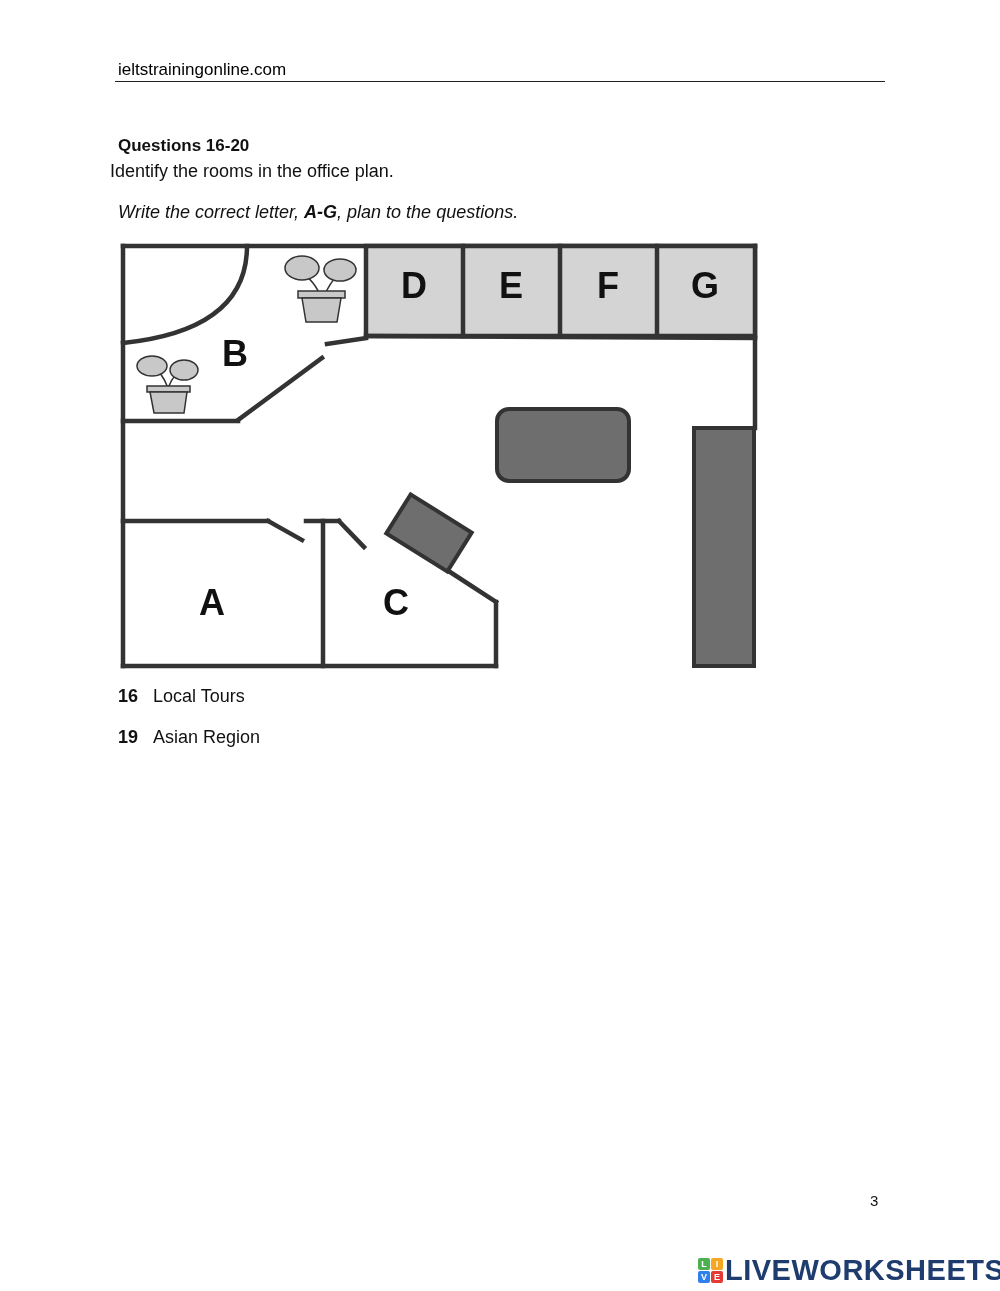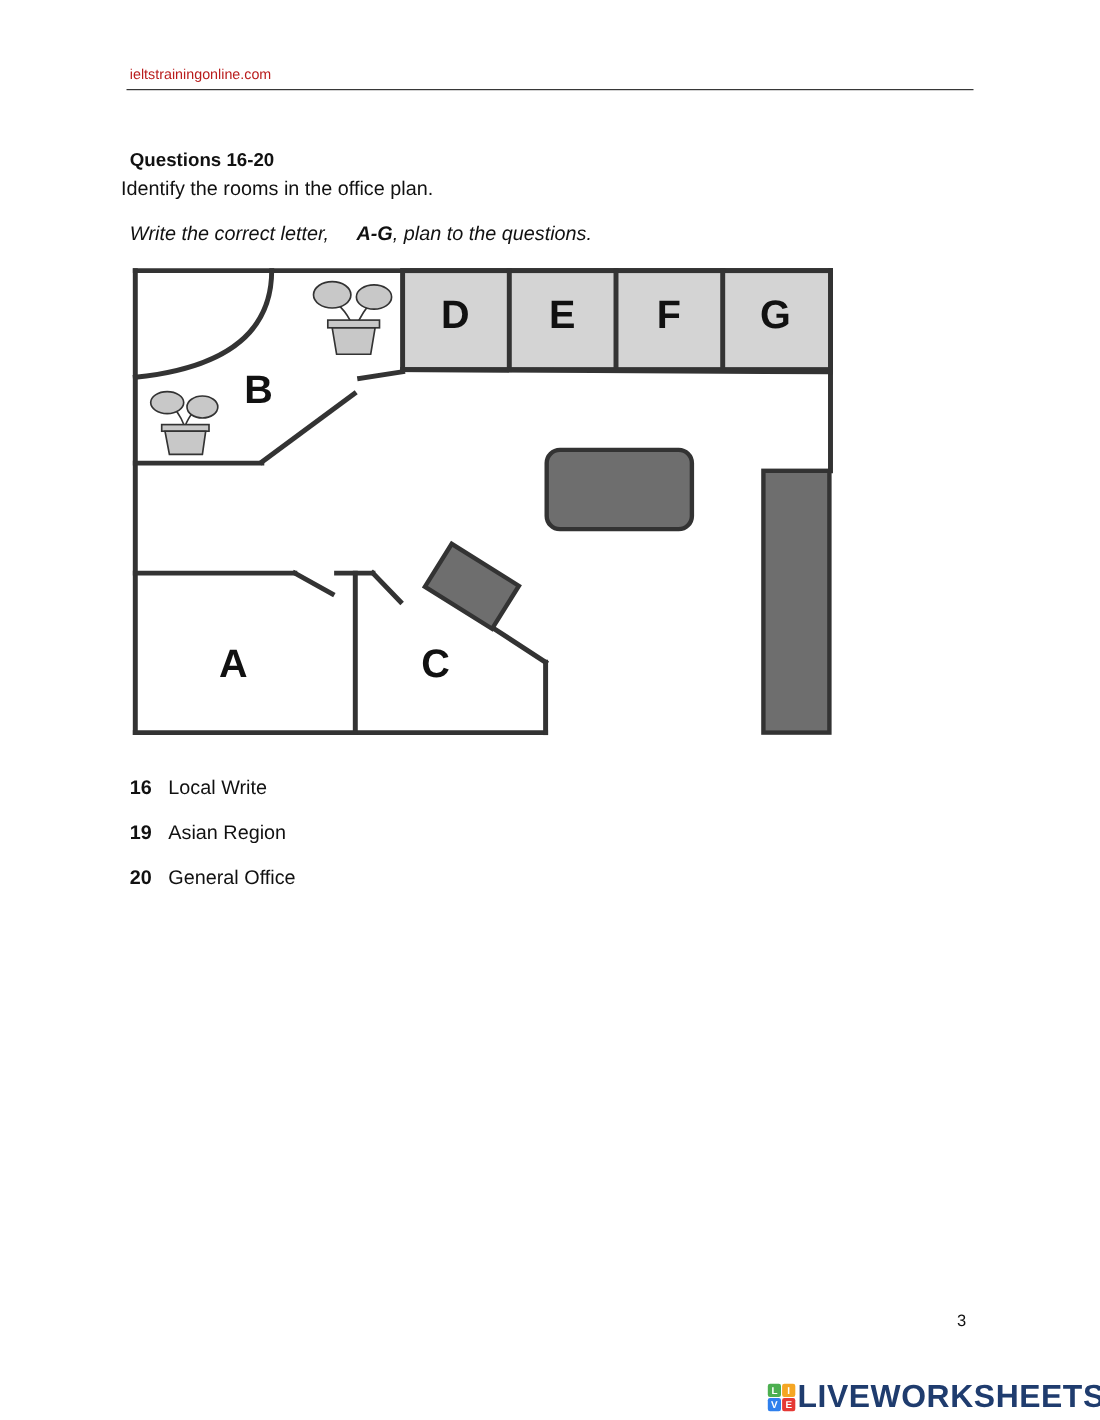--- a/index.html
+++ b/index.html
@@ -1,27 +1,27 @@
 <!DOCTYPE html>
 <html><head>
 <meta charset="utf-8">
 <style>
   html, body { margin: 0; padding: 0; background: #ffffff; }
   body { width: 1000px; height: 1291px; position: relative; overflow: hidden;
          font-family: "Liberation Sans", "DejaVu Sans", sans-serif; color: #111; }
   .abs { position: absolute; }
-  .site { left: 118px; top: 60px; font-size: 13px; color: #b91c1c; }
+  .site { left: 118px; top: 60px; font-size: 17px; color: #000000; }
   .rule { left: 115px; top: 81px; width: 770px; height: 1px; background: #222; }
   .q-title { left: 118px; top: 136px; font-size: 17px; font-weight: bold; }
   .instr { left: 110px; top: 161px; font-size: 18px; }
   .instr2 { left: 118px; top: 202px; font-size: 18px; font-style: italic; }
-  .instr2 b { font-style: italic; margin-left: 20px; }
+  .instr2 b { font-style: italic; }
   .plan { left: 0; top: 0; }
   .q-list { left: 118px; top: 686px; list-style: none; margin: 0; padding: 0; }
-  .q-item { height: 41px; font-size: 18px; display: flex; align-items: flex-end; }
+  .q-item { height: 41px; font-size: 18px; display: flex; align-items: flex-start; }
   .q-num { font-weight: bold; width: 35px; }
   .page-num { left: 870px; top: 1192px; font-size: 15px; }
   .logo { left: 698px; top: 1254px; display: flex; align-items: center; }
   .logo-grid { display: grid; grid-template-columns: 12px 12px; grid-template-rows: 12px 12px; gap: 1px; margin-right: 2px; }
   .logo-grid span { font-size: 9px; font-weight: bold; color: #fff; display: flex; align-items: center; justify-content: center; border-radius: 2px; }
   .logo-text { font-size: 29px; font-weight: bold; color: #1f3c6e; letter-spacing: 0.5px; }
 </style>
 </head>
 <body>
 
@@ -91,29 +91,25 @@
     <text x="414" y="298">D</text>
     <text x="511" y="298">E</text>
     <text x="608" y="298">F</text>
     <text x="705" y="298">G</text>
   </g>
 </svg>
 
 <ul class="abs q-list">
   <li class="q-item">
       <span class="q-num">16</span>
-      <span>Local Write</span>
+      <span>Local Tours</span>
     </li>
   <li class="q-item">
       <span class="q-num">19</span>
       <span>Asian Region</span>
-    </li>
-  <li class="q-item">
-      <span class="q-num">20</span>
-      <span>General Office</span>
     </li>
 </ul>
 
 <div class="abs page-num">3</div>
 
 <div class="abs logo">
   <div class="logo-grid">
     <span style="background:#4caf50">L</span>
     <span style="background:#f5a623">I</span>
     <span style="background:#2f80ed">V</span>

